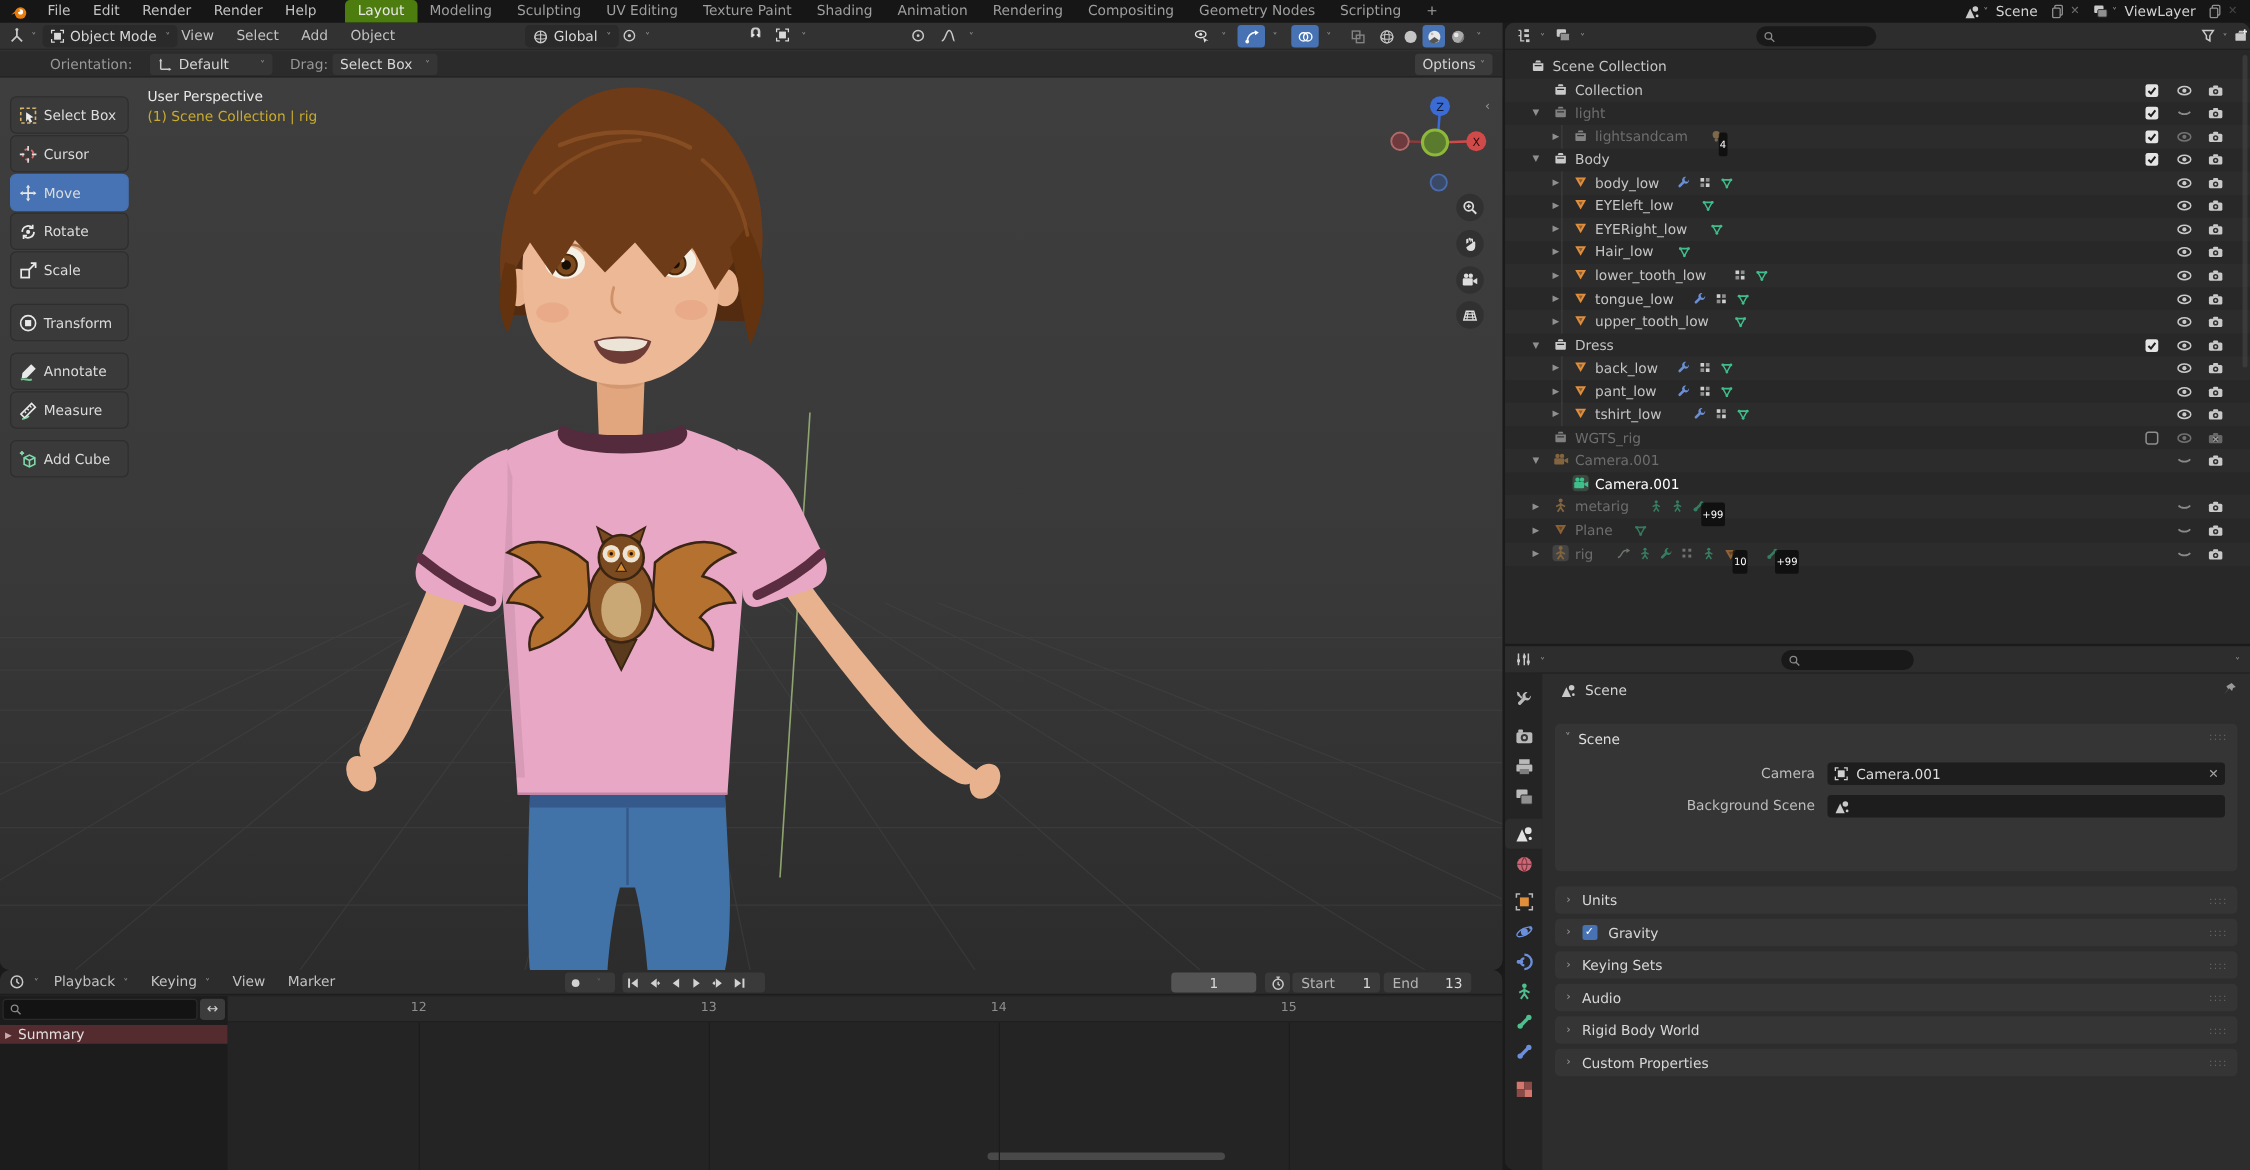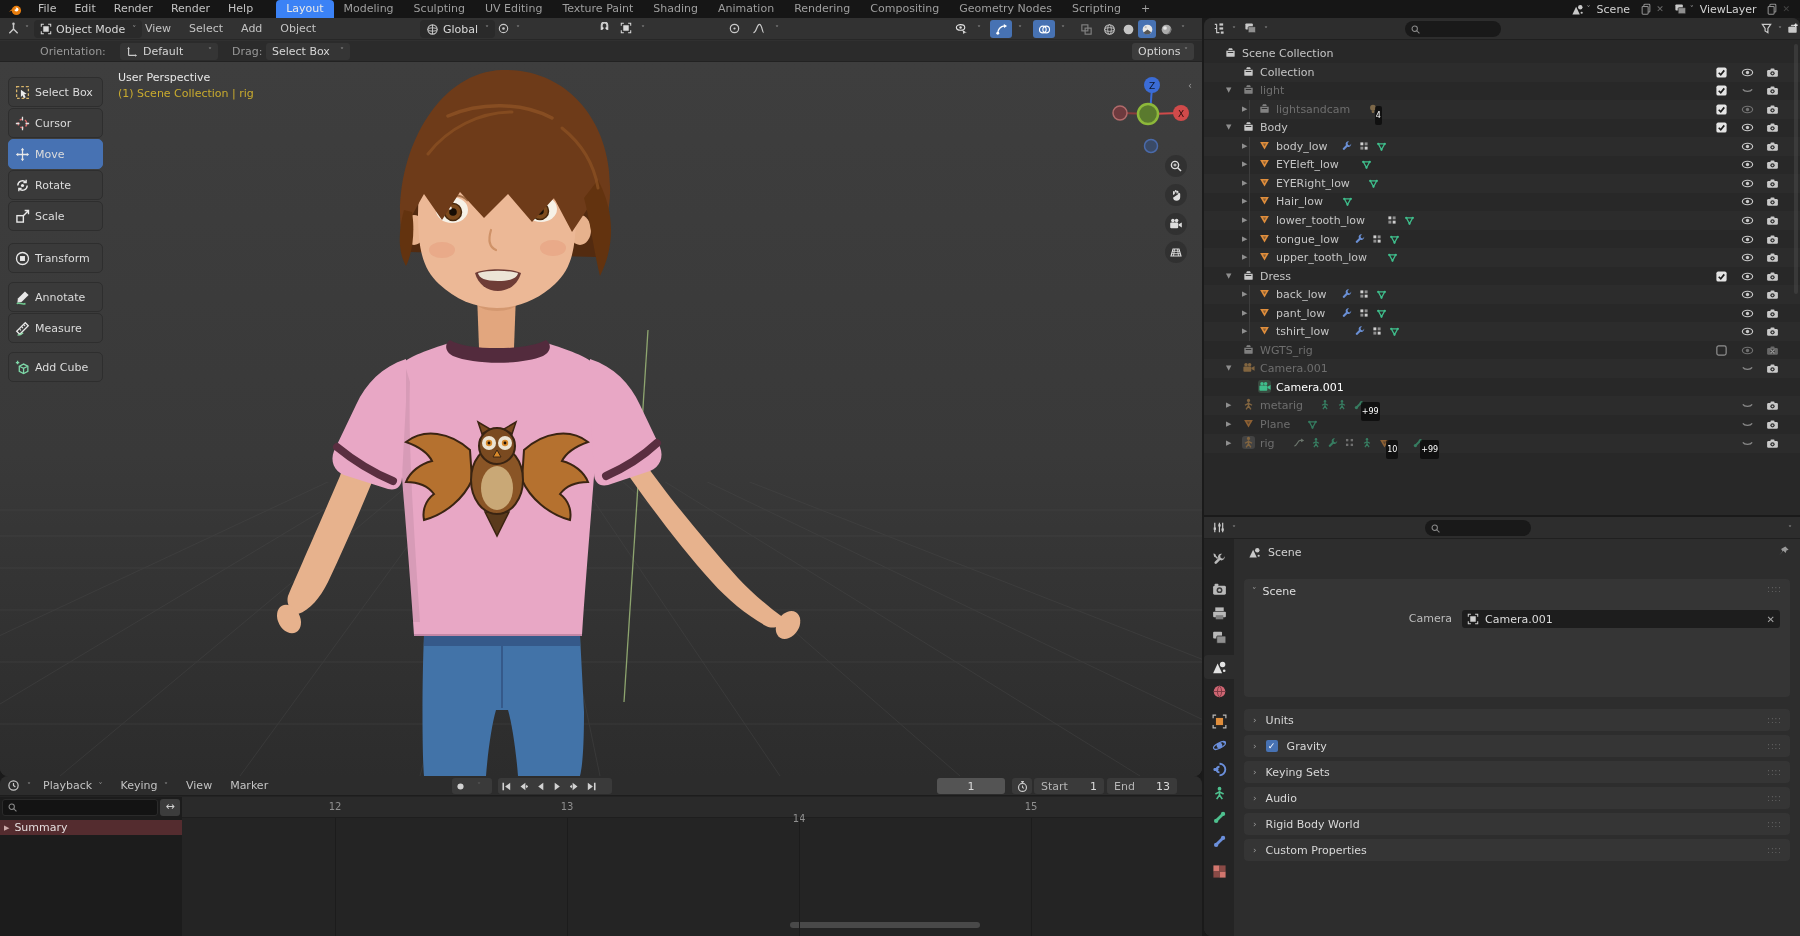--- a/index.html
+++ b/index.html
@@ -8,21 +8,21 @@
 .abs{position:absolute;}
 svg{display:block;}
 .icn{display:inline-flex;align-items:center;justify-content:center;vertical-align:middle;}
 .dd{color:#8f8f8f;font-size:8px;margin-left:3px;}
 
 #topbar{position:absolute;left:0;top:0;width:1800px;height:18px;background:#161616;display:flex;align-items:center;z-index:30;}
 #blogo{margin:0 6px 0 8px;}
 .menu{padding:0 9px;color:#c3c3c3;height:18px;line-height:18px;cursor:default;}
 #ws-tabs{display:flex;margin-left:14px;height:18px;align-items:flex-end;}
 .wtab{padding:2px 10px;color:#9f9f9f;border-radius:4px 4px 0 0;line-height:14px;}
-.wtab.active{background:#3b82f6;color:#e8e8e8;}
+.wtab.active{background:#4d7c0f;color:#e8e8e8;}
 #tb-right{position:absolute;right:0;top:0;height:18px;display:flex;align-items:center;}
 .idsel{display:flex;align-items:center;height:16px;margin-right:10px;}
 .idtxt{margin:0 6px;color:#d2d2d2;}
 .mini{opacity:.75;margin-left:4px;}
 .mini.x{color:#888;font-size:9px;}
 
 #leftcol{position:absolute;left:0;top:18px;width:1202px;height:918px;}
 #rightcol{position:absolute;left:1204px;top:18px;width:596px;height:918px;}
 
 #vp{position:absolute;left:0;top:0;width:1202px;height:758px;background:#303030;border-radius:0 0 8px 8px;overflow:hidden;}
@@ -681,21 +681,21 @@
         <div class="tlfield" style="left:1107px;width:70px">
           <span style="color:#b5b5b5">End</span>
           <span>13</span>
         </div>
       </div>
       <div id="tl-body">
         <div id="tl-data"></div>
         <div id="tl-rulerbar">
             <span class="rtick" style="left: 153px;">12</span>
             <span class="rtick" style="left: 385px;">13</span>
-            <span class="rtick" style="left: 617px; margin-top: 12px;">14</span>
+            <span class="rtick" style="left: 617px;">14</span>
             <span class="rtick" style="left: 849px;">15</span>
           </div>
         <div id="tl-grid"></div>
         <div id="tl-channels">
           <div id="tl-search">
               <span class="icn">
                 <svg width="11" height="11" viewBox="0 0 14 14">
                   <circle cx="6" cy="6" r="3.4" fill="none" stroke="#8a8a8a" stroke-width="1.3"></circle>
                   <path d="M8.6 8.6L12 12" stroke="#8a8a8a" stroke-width="1.3"></path>
                 </svg>
@@ -1718,20 +1718,33 @@
               <span class="icn">
                   <svg width="12" height="12" viewBox="0 0 14 14">
                     <rect x="3.8" y="3.8" width="6.4" height="6.4" fill="#d0d0d0"></rect>
                     <path d="M1.5 4.5v-3h3M9.5 1.5h3v3M12.5 9.5v3h-3M4.5 12.5h-3v-3" stroke="#d0d0d0" fill="none" stroke-width="1.2"></path>
                   </svg>
                 </span>
               <span style="margin-left:6px">Camera.001</span>
               <span class="fx">✕</span>
             </div>
           </div>
+          <div class="prow" style="top:56px">
+            <span class="prl">Background Scene</span>
+            <div class="prf">
+              <span class="icn">
+                  <svg width="13" height="13" viewBox="0 0 14 14">
+                    <circle cx="10" cy="4.5" r="2.4" fill="#c9c9c9"></circle>
+                    <path d="M1.5 12.5L5.5 4l4 8.5z" fill="#c9c9c9"></path>
+                    <circle cx="11.5" cy="10.5" r="1.2" fill="#c9c9c9"></circle>
+                  </svg>
+                </span>
+              <span style="margin-left:6px"></span>
+            </div>
+          </div>
         </div>
         <div id="pr-collapsed" class="abs" style="left:0;right:0;top:170px">
             <div class="cpanel">
               <span class="chev">›</span>
               <span class="ptitle">Units</span>
               <span class="pdots">::::</span>
             </div>
             <div class="cpanel">
               <span class="chev">›</span>
               <span class="bluecheck">✓</span>

